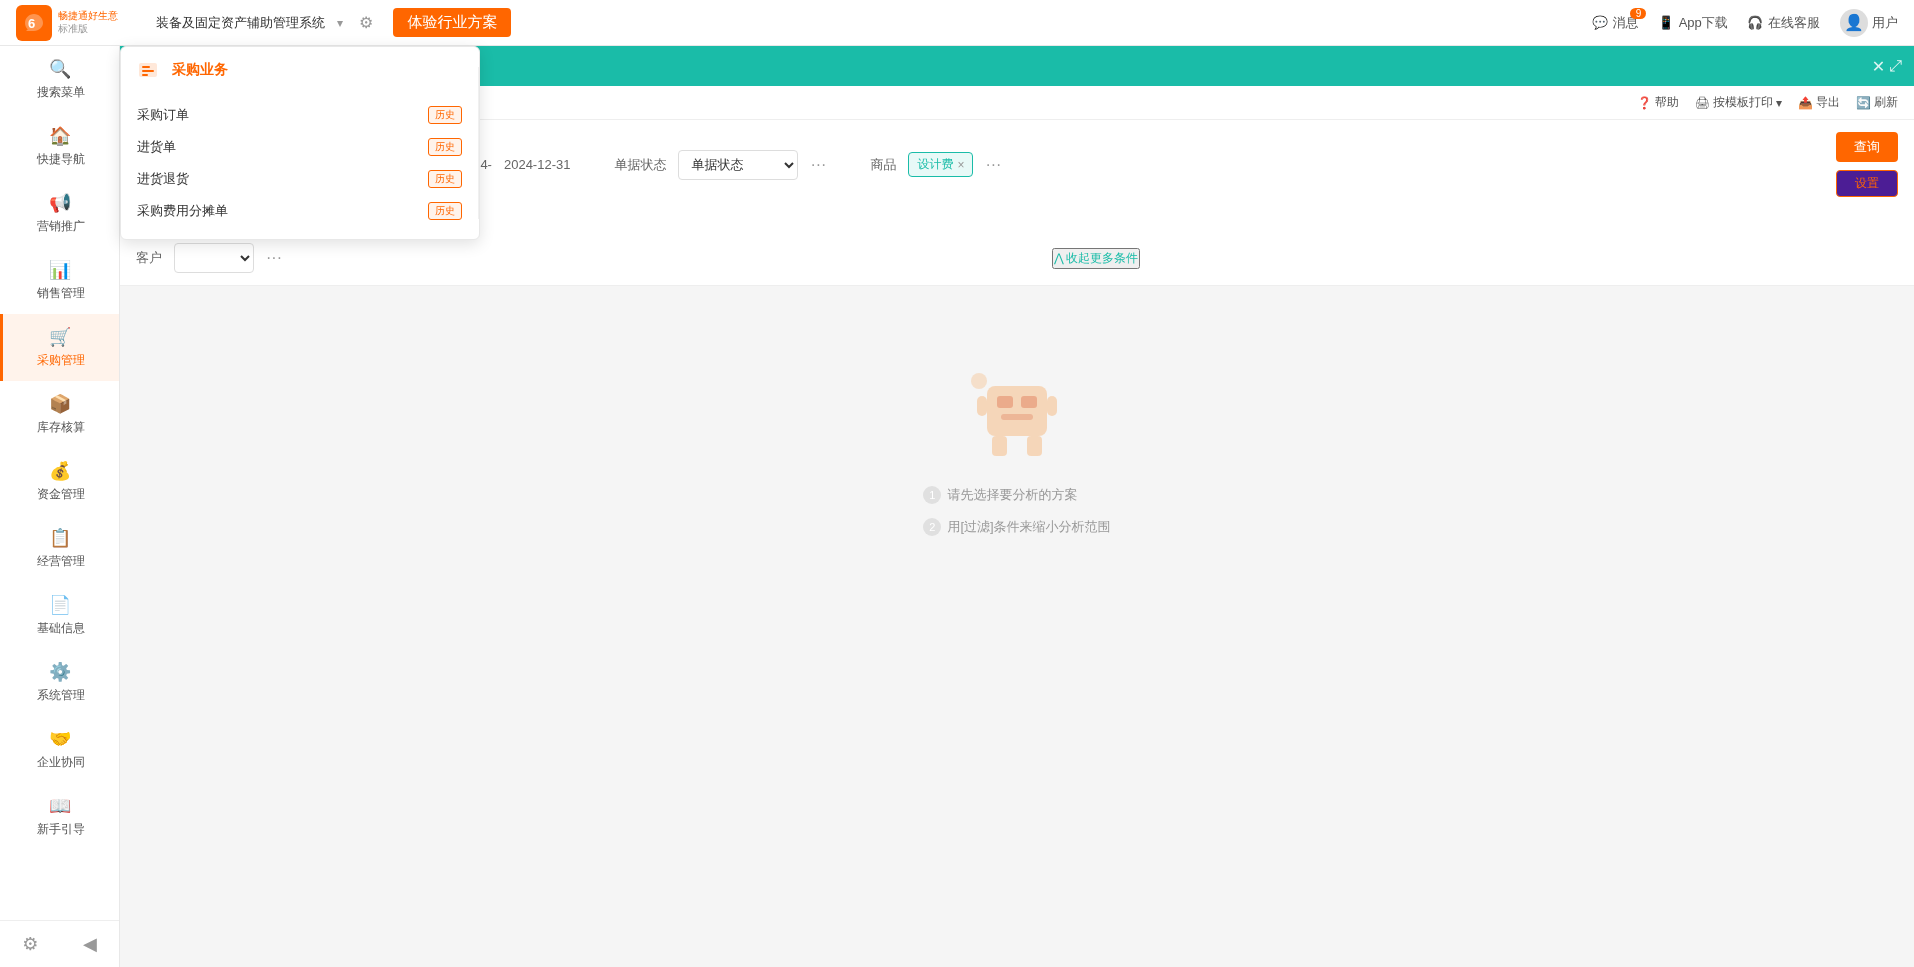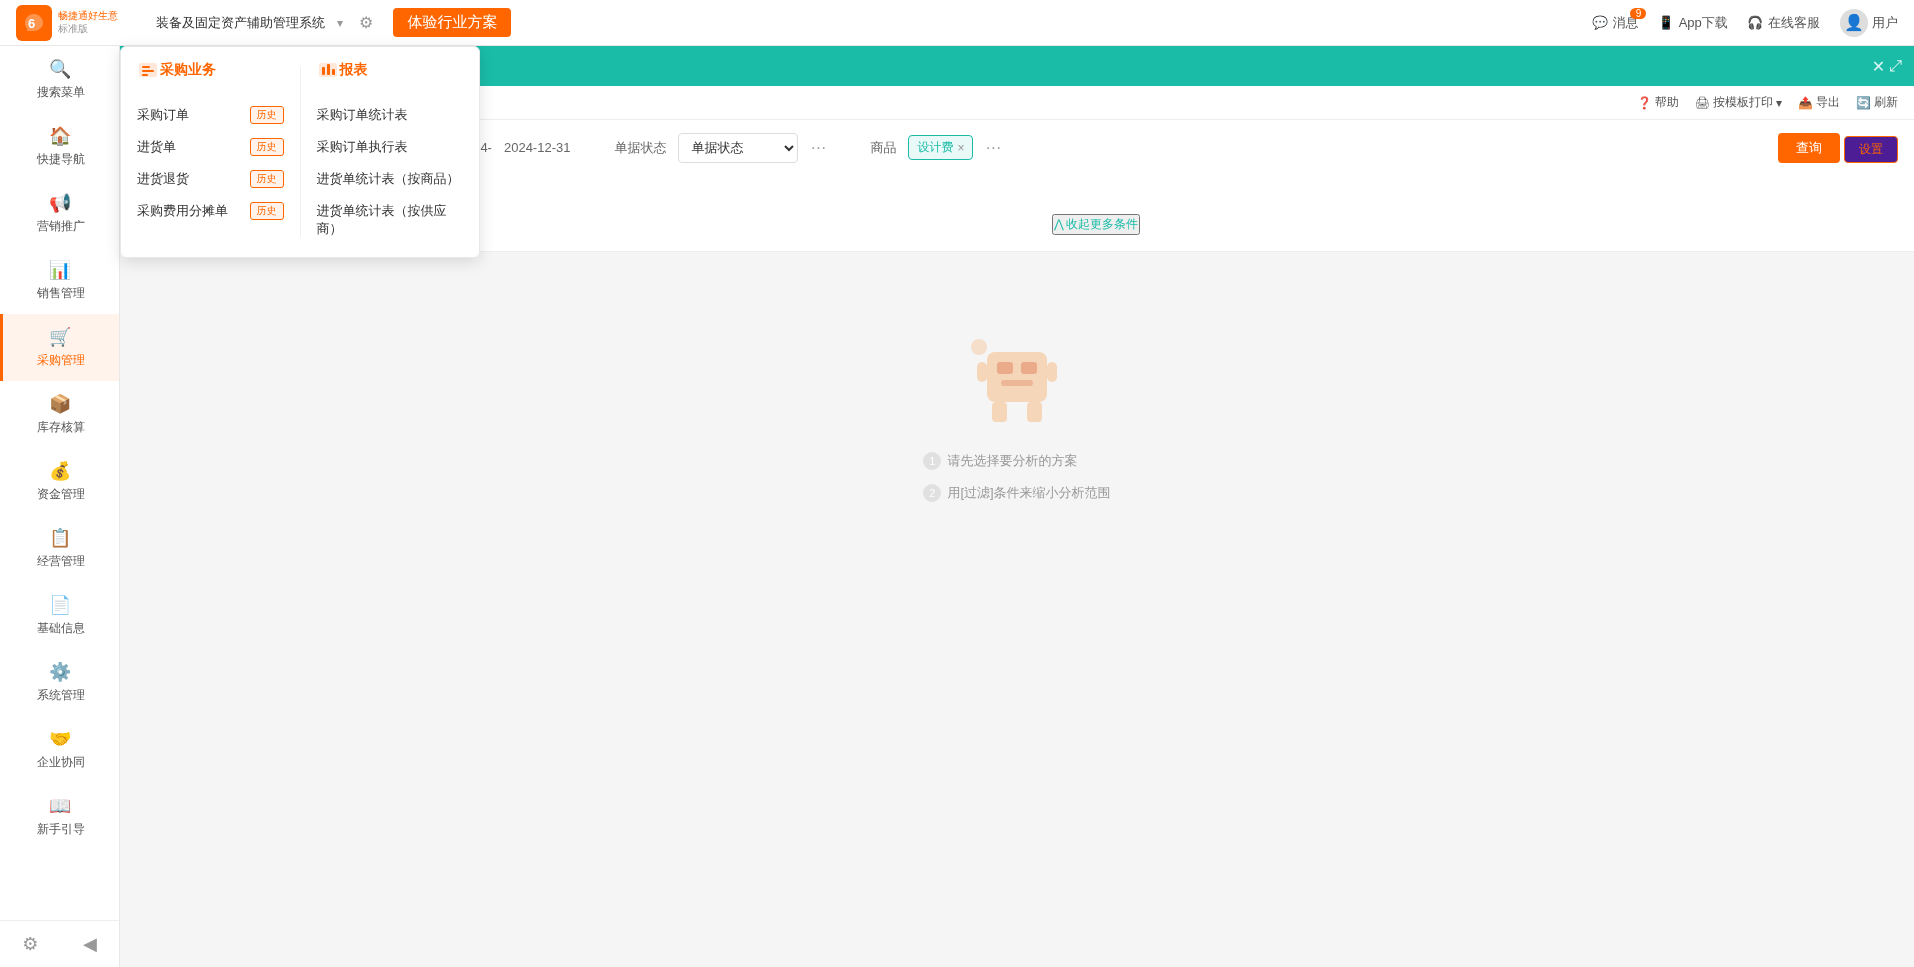--- a/index.html
+++ b/index.html
@@ -68,25 +68,25 @@
 
     
     .empty-state { display: flex; flex-direction: column; align-items: center; justify-content: center; padding: 80px 0; }
     .empty-text { margin-top: 16px; color: #999; font-size: 13px; line-height: 2; text-align: left; }
     .empty-text-item { display: flex; align-items: center; gap: 6px; }
     .empty-num { width: 18px; height: 18px; border-radius: 50%; background: #e0e0e0; color: #fff; font-size: 11px; display: flex; align-items: center; justify-content: center; flex-shrink: 0; }
     .dropdown-menu { position: absolute; top: 46px; left: 120px; background: #fff; border: 1px solid #e8e8e8; border-radius: 6px; box-shadow: 0 4px 16px rgba(0,0,0,0.12); z-index: 200; width: 360px; padding: 12px 0; }
     .dropdown-cols { display: flex; gap: 0; }
     .dropdown-col { flex: 1; padding: 0 16px; }
     .dropdown-col-divider { width: 1px; background: #f0f0f0; margin: 8px 0; }
-    .dropdown-col-title { display: flex; align-items: center; gap: 1px; font-size: 14px; font-weight: bold; color: #f60; margin-bottom: 12px; padding-bottom: 6px; }
+    .dropdown-col-title { display: flex; align-items: center; gap: 13px; font-size: 14px; font-weight: bold; color: #f60; margin-bottom: 12px; padding-bottom: 6px; }
     .dropdown-item { display: flex; align-items: center; justify-content: space-between; padding: 7px 0; cursor: pointer; color: #333; font-size: 13px; }
     .history-badge { background: #fff3eb; color: #f60; border: 1px solid #f60; border-radius: 3px; font-size: 10px; padding: 1px 6px; }
 
-    .filter-right-actions { display: flex; align-items: flex-end; gap: 4px; margin-left: auto; }
+    .filter-right-actions { display: flex; flex-direction: column; gap: 4px; margin-left: auto; }
 
     .page-toolbar { display: flex; align-items: center; justify-content: flex-end; padding: 8px 16px; background: #fff; border-bottom: 1px solid #eee; gap: 16px; }
   </style>
 </head>
 <body>
 
 <div class="topbar">
   <div class="logo-area">
     <div class="logo-icon">
       <svg width="24" height="24" viewBox="0 0 24 24" fill="none" xmlns="http://www.w3.org/2000/svg">
@@ -344,39 +344,16 @@
           <span class="history-badge">历史</span>
         </div>
         <div class="dropdown-item">
           <span>采购费用分摊单</span>
           <span class="history-badge">历史</span>
         </div>
       </div>
 
       <div class="dropdown-col-divider"></div>
 
-      <div class="dropdown-col">
-        <div class="dropdown-col-title">
-          <svg width="22" height="22" viewBox="0 0 22 22">
-            <rect x="2" y="4" width="18" height="14" rx="2" fill="#f60" opacity="0.15"></rect>
-            <rect x="5" y="8" width="3" height="8" rx="1" fill="#f60"></rect>
-            <rect x="10" y="5" width="3" height="11" rx="1" fill="#f60"></rect>
-            <rect x="15" y="10" width="3" height="6" rx="1" fill="#f60"></rect>
-          </svg>
-          <span>报表</span>
-        </div>
-        <div class="dropdown-item">
-          <span>采购订单统计表</span>
-        </div>
-        <div class="dropdown-item">
-          <span>采购订单执行表</span>
-        </div>
-        <div class="dropdown-item">
-          <span>进货单统计表（按商品）</span>
-        </div>
-        <div class="dropdown-item">
-          <span>进货单统计表（按供应商）</span>
-        </div>
-      </div>
     </div>
   </div>
 
 </div>
 
 </body></html>

